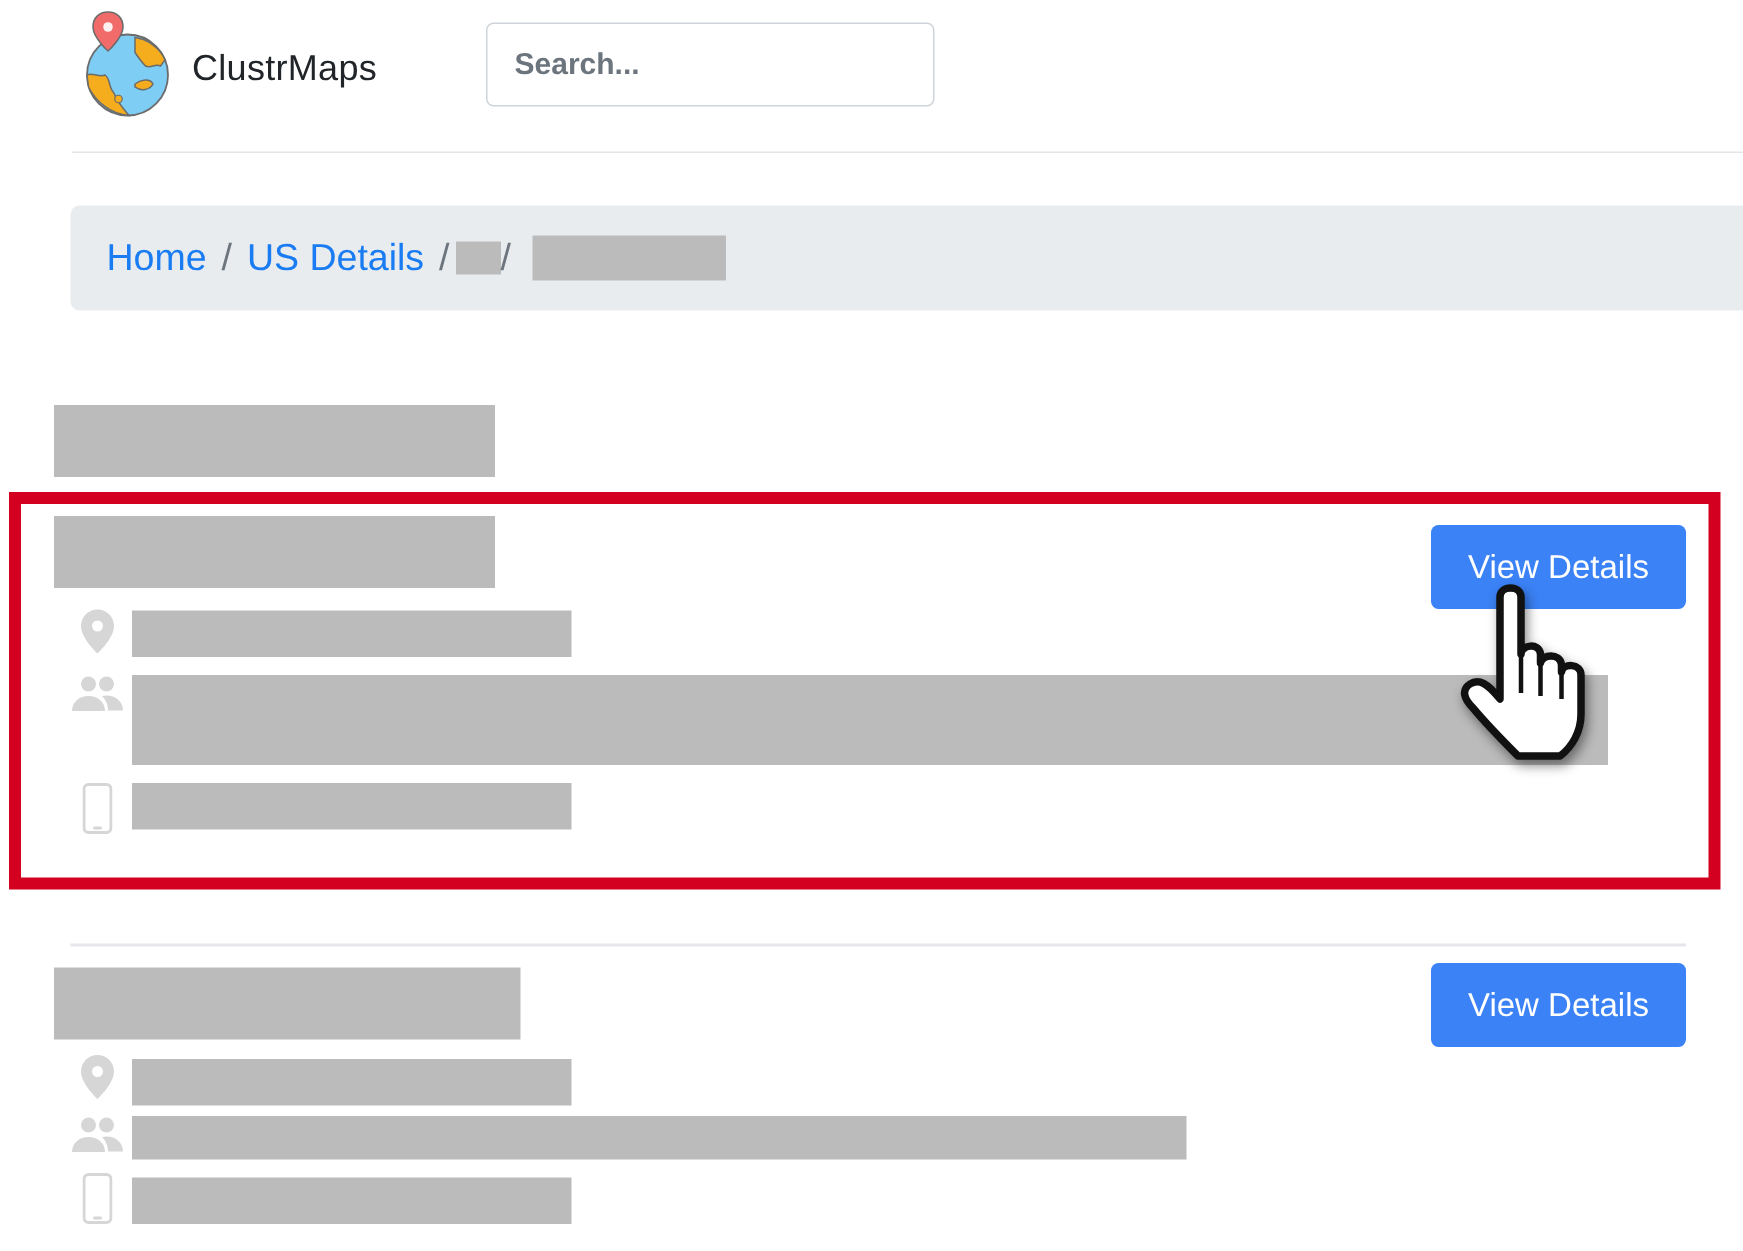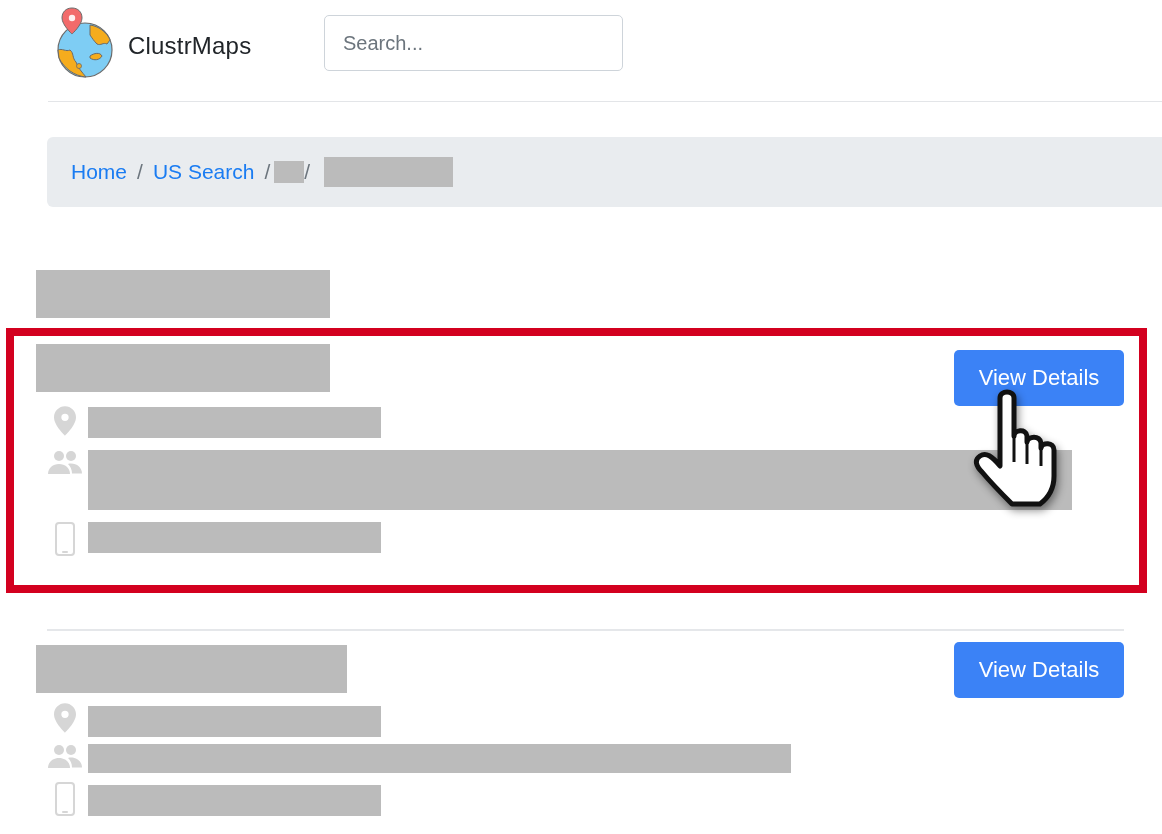--- a/index.html
+++ b/index.html
@@ -14,28 +14,29 @@
   
   .header { position: absolute; left: 48px; top: 0; width: 1114px; height: 102px; border-bottom: 1px solid #e3e5e8; }
   .brand { position: absolute; left: 4px; top: 6px; display: flex; align-items: center; }
   .brand-logo { width: 66px; height: 74px; }
   .brand-name { font-size: 24px; color: #212529; margin-left: 10px; margin-top: 6px; letter-spacing: 0.2px; }
   .search {
     position: absolute; left: 276px; top: 15px; width: 299px; height: 56px;
     border: 1px solid #ced4da; border-radius: 5px; background: #fff;
     font-size: 20px; color: #495057; padding: 0 18px; outline: none;
     font-family: "Liberation Sans", sans-serif;
+    font-weight: bold;
   }
   .search::placeholder { color: #6c757d; }
 
   
   .breadcrumb {
     position: absolute; left: 47px; top: 137px; width: 1115px; height: 70px;
     background: #e9ecef; border-radius: 6px 0 0 6px;
-    display: flex; align-items: center; padding-left: 24px; font-size: 21px;
+    display: flex; align-items: center; padding-left: 24px; font-size: 25px;
   }
   .crumb-link { color: #1a7cf2; text-decoration: none; cursor: pointer; }
   .crumb-sep { color: #6c757d; margin: 0 10px; }
   .redact { background: #bbbbbb; display: inline-block; }
 
   
   .results-count { position: absolute; left: 47px; top: 234px; font-size: 23px; color: #212529; }
   .results-count b { font-weight: 600; }
   .query-redact { position: absolute; left: 36px; top: 270px; width: 294px; height: 48px; }
 
@@ -78,21 +79,21 @@
         <circle cx="20" cy="12" r="3.2" fill="#ffffff" opacity="0.9"></circle>
       </svg>
       <span class="brand-name">ClustrMaps</span>
     </div>
     <input class="search" type="text" placeholder="Search..." style="">
   </div>
 
   <nav class="breadcrumb">
     <a class="crumb-link">Home</a>
     <span class="crumb-sep">/</span>
-    <a class="crumb-link">US Search</a>
+    <a class="crumb-link">US Details</a>
     <span class="crumb-sep" style="margin-right:4px">/</span>
     <span class="redact" style="width:30px;height:22px;"></span>
     <span class="crumb-sep" style="margin:0 14px 0 0">/</span>
     <span class="redact" style="width:129px;height:30px;"></span>
   </nav>
 
   <div class="redact query-redact"></div>
 
   <div class="card" style="top:344px;height:215px;">
     <div class="redact name" style="width:294px;"></div>

